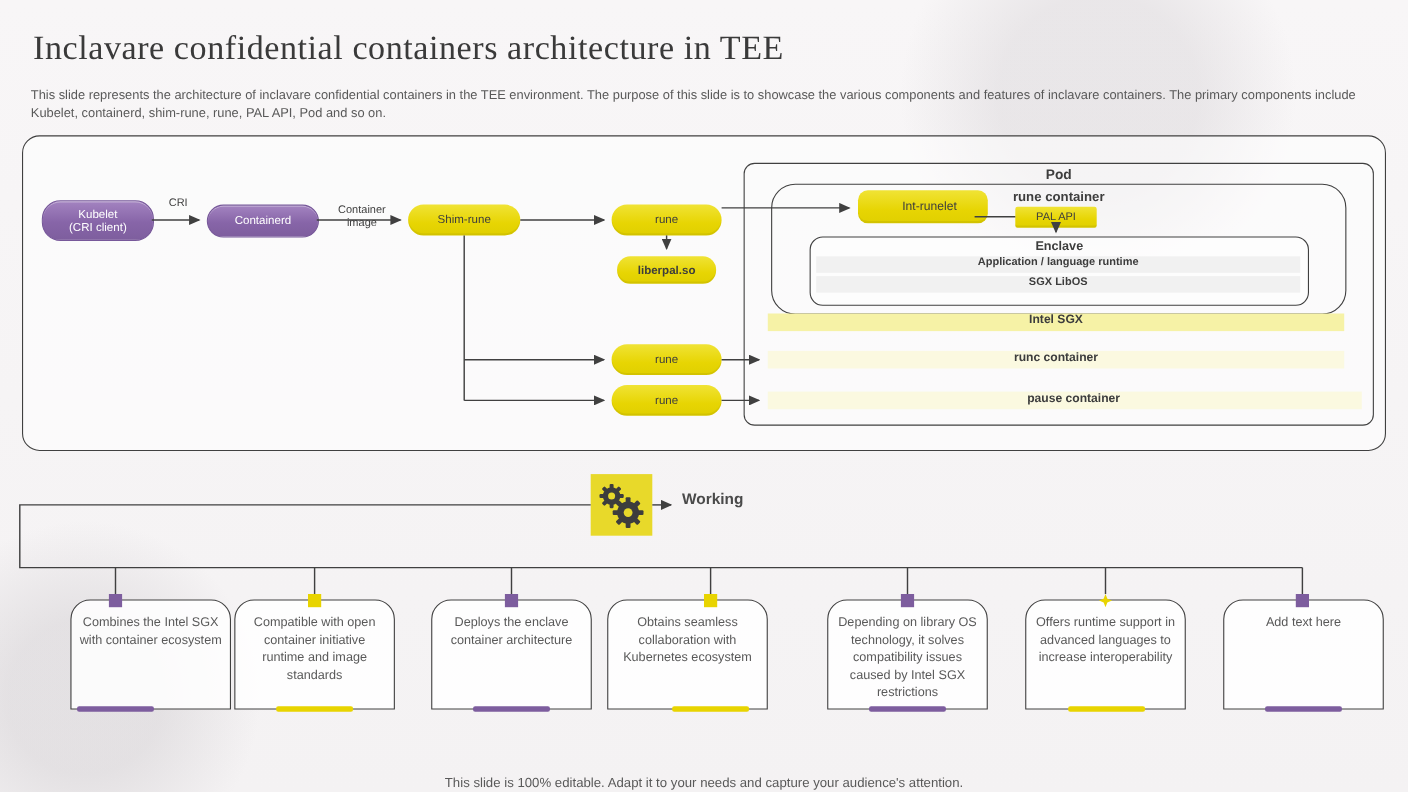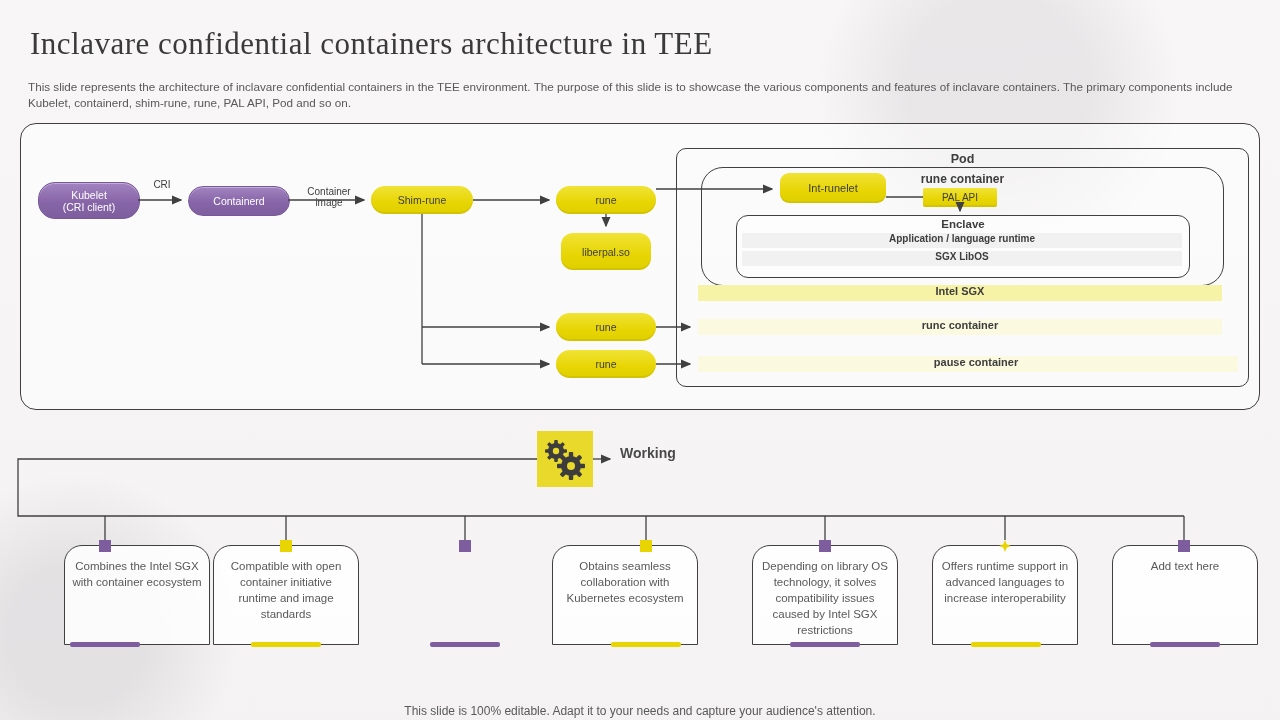--- a/index.html
+++ b/index.html
@@ -92,40 +92,40 @@
   </div>
 
   <div class="pill yellow" style="left:371px; top:186px; width:102px; height:28px;">
     <span>Shim-rune</span>
   </div>
 
   <div class="pill yellow" style="left:556px; top:186px; width:100px; height:28px;">
     <span>rune</span>
   </div>
 
-  <div class="pill yellow" style="left:561px; top:233px; width:90px; height:37px; border-radius:12px;">
+  <div class="pill yellow" style="left:561px; top:233px; width:90px; height:25px; border-radius:12px;font-weight:bold;">
     <span>liberpal.so</span>
   </div>
 
   <div class="pill yellow" style="left:556px; top:313px; width:100px; height:28px;">
     <span>rune</span>
   </div>
   <div class="pill yellow" style="left:556px; top:350px; width:100px; height:28px;">
     <span>rune</span>
   </div>
 
   <div class="frame" style="left:676px; top:148px; width:571px; height:237px; border-radius:10px;">
     <div class="frame-label" style="top:3px; font-size:12.5px;">Pod</div>
   </div>
 
   <div class="frame" style="left:701px; top:167px; width:521px; height:117px; border-radius:22px;">
     <div class="frame-label" style="top:4px; font-size:12px;">rune container</div>
   </div>
 
-  <div class="pill yellow" style="left:780px; top:173px; width:106px; height:30px; border-radius:9px; font-size:11px;">
+  <div class="pill yellow" style="left:780px; top:173px; width:106px; height:30px; border-radius:9px; font-size:11px;padding-left:12px;">
     <span>Int-runelet</span>
   </div>
 
   <div class="pill yellow" style="left:923px; top:188px; width:74px; height:19px; border-radius:2px; font-size:10px;">
     <span>PAL API</span>
   </div>
 
   <div class="frame" style="left:736px; top:215px; width:452px; height:61px; border-radius:12px; background:rgba(255,255,255,.6);">
     <div class="frame-label" style="top:2px; font-size:11.5px;">Enclave</div>
   </div>
@@ -181,20 +181,21 @@
         </g>
       </g>
       <circle cx="19" cy="20" r="3.2" fill="#e8d92a"></circle>
       <circle cx="34" cy="35" r="4" fill="#e8d92a"></circle>
     </svg>
   </div>
   <div class="working-label">Working</div>
 
   <div class="feature" style="left:32px;margin-left:32px;"><span>Combines the Intel SGX with container ecosystem</span></div>
   <div class="feature" style="left:213px;"><span>Compatible with open container initiative runtime and image standards</span></div>
+  <div class="feature" style="left:392px;"><span>Deploys the enclave container architecture</span></div>
   <div class="feature" style="left:552px;"><span>Obtains seamless collaboration with Kubernetes ecosystem</span></div>
   <div class="feature" style="left:752px;text-align:center;"><span>Depending on library OS technology, it solves compatibility issues caused by Intel SGX restrictions</span></div>
   <div class="feature" style="left:1112px;"><span>Add text here</span></div>
   <div class="feature" style="left:932px;"><span>Offers runtime support in advanced languages to increase interoperability</span></div>
 
   <div class="tick p" style="left:99px;"></div>
   <div class="tick y" style="left:280px;"></div>
   <div class="tick p" style="left:459px;"></div>
   <div class="tick y" style="left:640px;"></div>
   <div class="tick p" style="left:819px;"></div>

